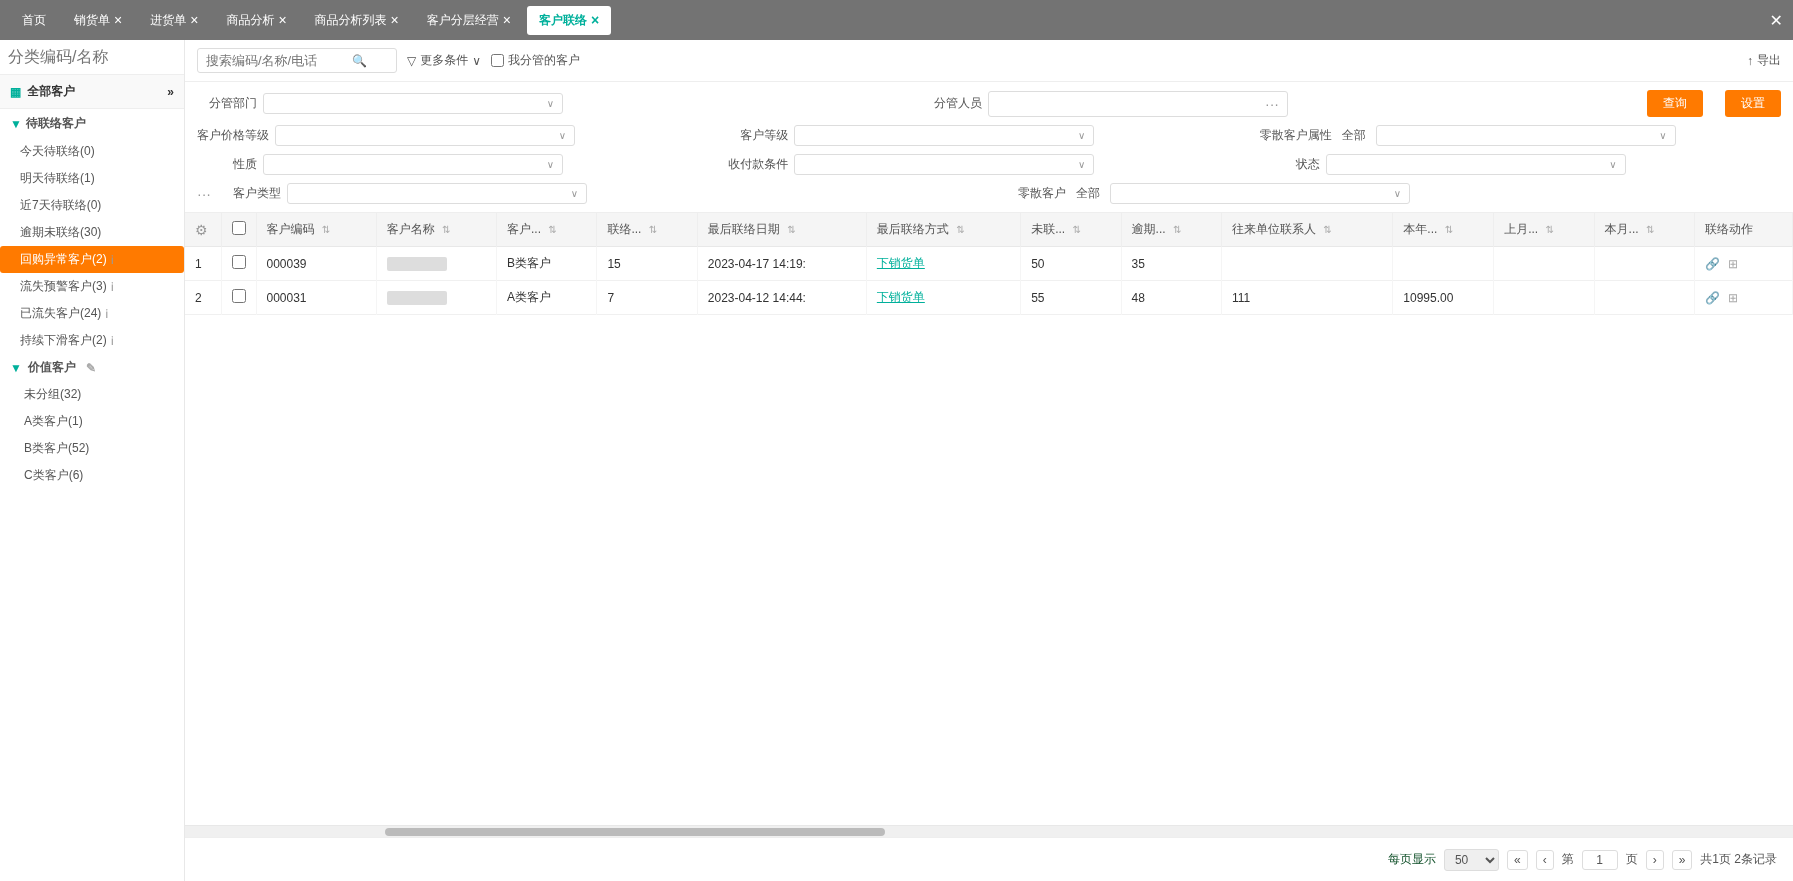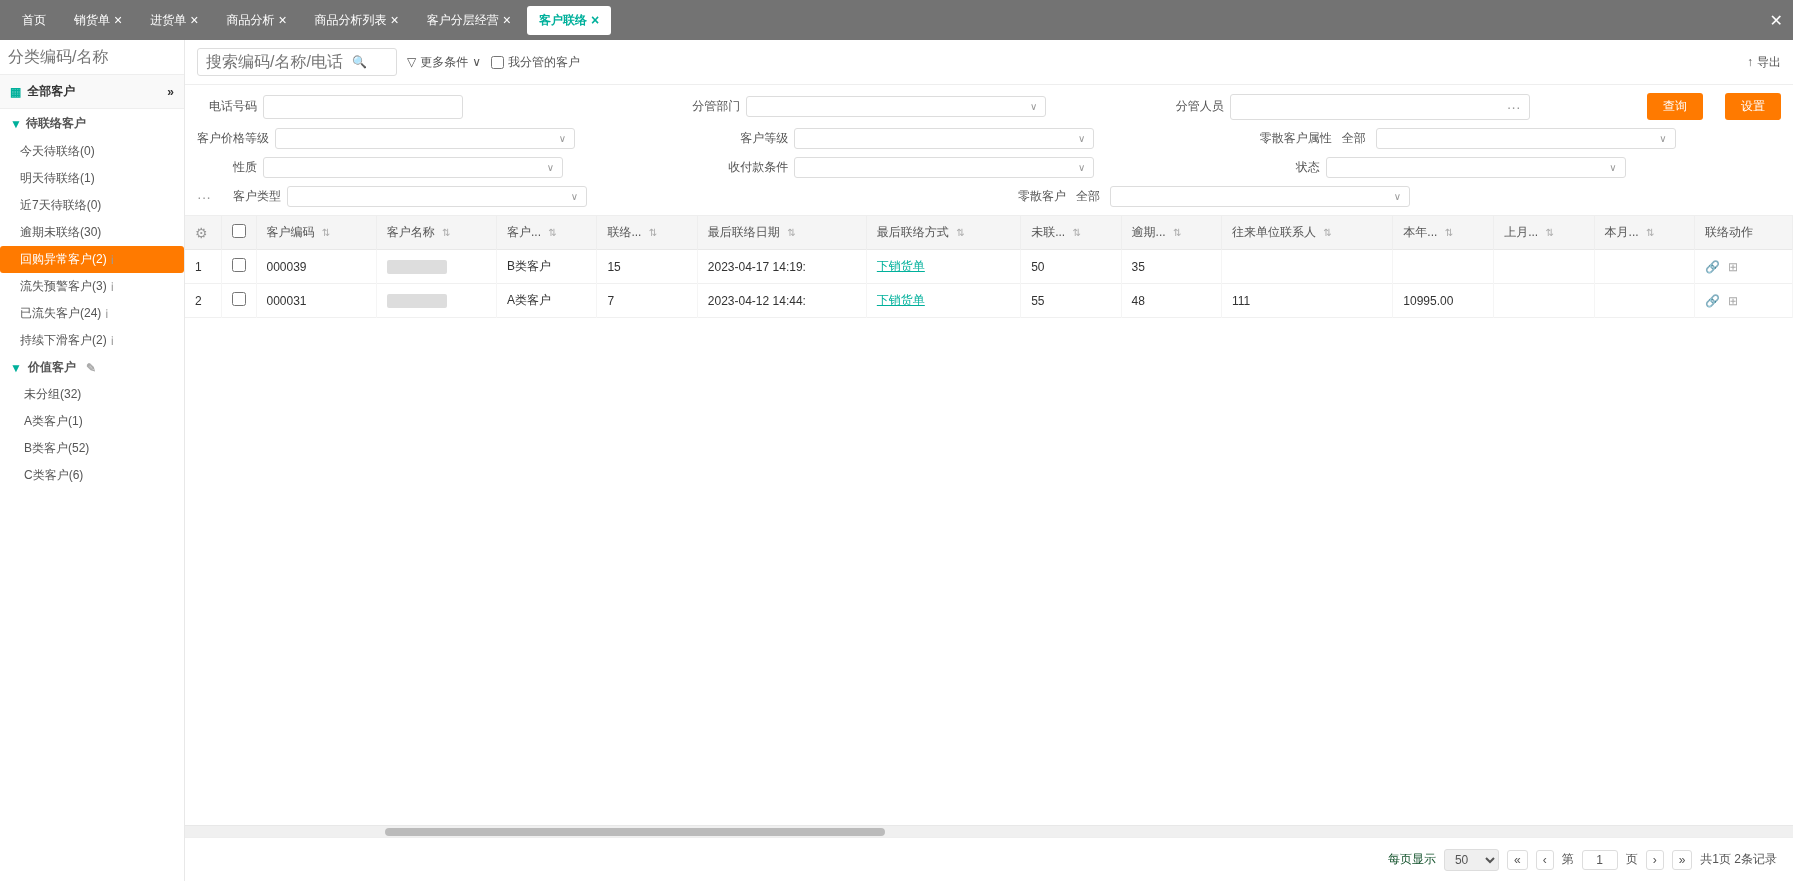--- a/index.html
+++ b/index.html
@@ -487,21 +487,21 @@
     </div>
     <div class="sidebar-sub-item">
       <span>C类客户(6)</span>
     </div>
   </div>
 
   <div class="content-area">
 
     <div class="filter-bar">
       <div class="filter-search">
-        <input type="text" style="border: none; outline: none; font-size: 16px; color: #404040; width: 140px;" placeholder="搜索编码/名称/电话">
+        <input type="text" style="border: none; outline: none; font-size: 13px; color: #404040; width: 140px;" placeholder="搜索编码/名称/电话">
         <span style="color:#aaa;cursor:pointer;">🔍</span>
       </div>
       <div class="more-conditions">
         <span style="color:#555;">▽</span>
         <span>更多条件</span>
         <span style="color:#555;">∨</span>
       </div>
       <div class="my-customers">
         <input type="checkbox" style="">
         <span>我分管的客户</span>
@@ -509,24 +509,20 @@
       <div class="export-btn">
         <span>↑</span>
         <span>导出</span>
       </div>
     </div>
 
     <div class="advanced-filters">
 
       <div class="filter-row">
         <div class="filter-item">
-          <span class="filter-label">电话号码</span>
-          <input class="filter-input" style="flex: 1 1 0%; max-width: 200px;">
-        </div>
-        <div class="filter-item">
           <span class="filter-label">分管部门</span>
           <div class="filter-select" style="min-width:200px;max-width:300px;">
             <span></span>
             <span class="chevron-down">∨</span>
           </div>
         </div>
         <div class="filter-item">
           <span class="filter-label">分管人员</span>
           <div class="filter-select" style="min-width:200px;max-width:300px;">
             <span></span>

